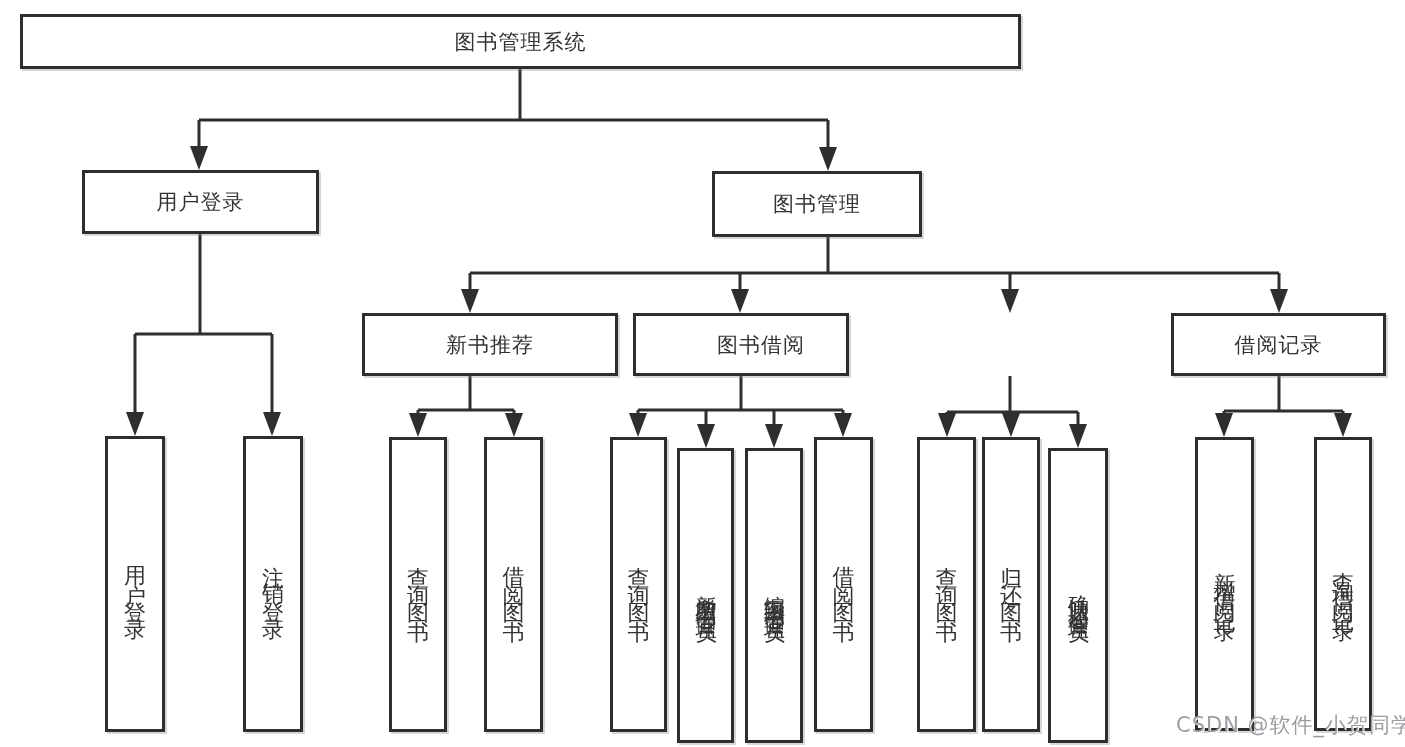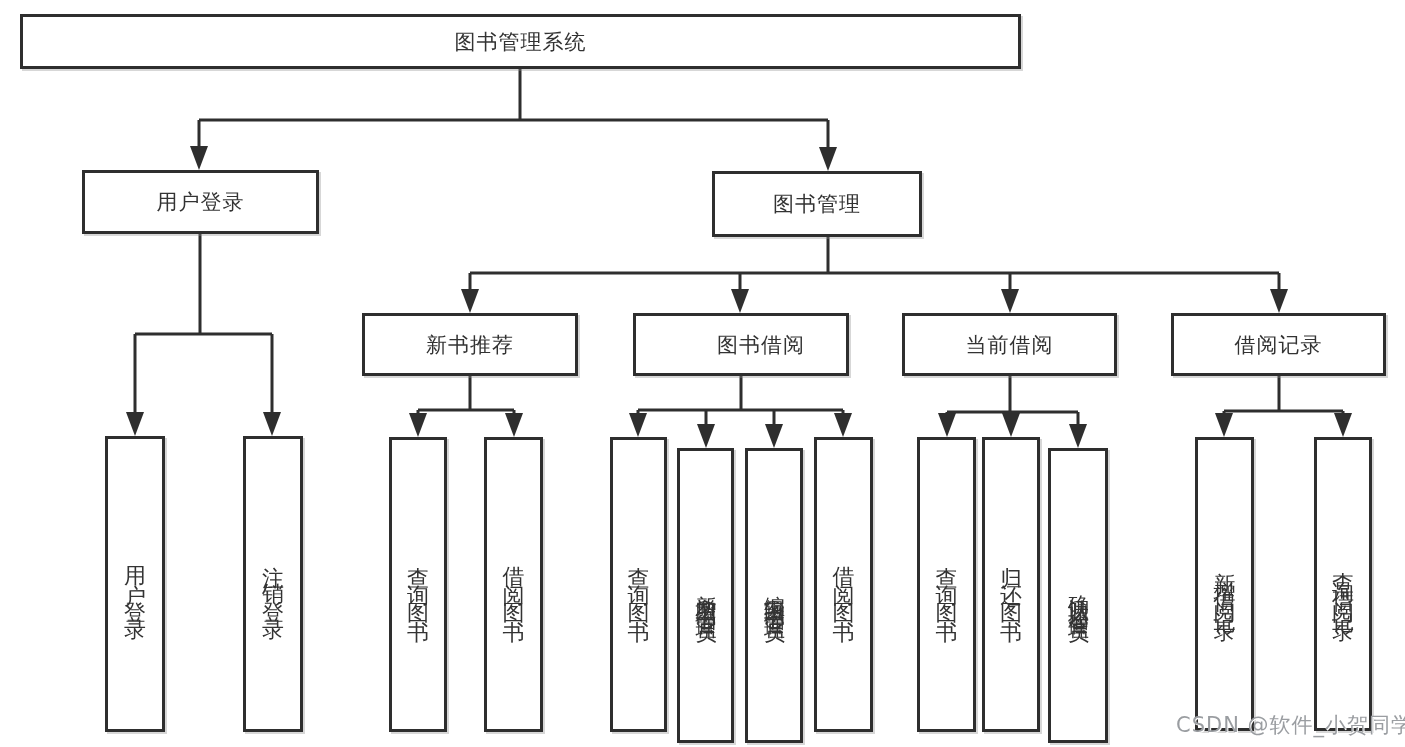--- a/index.html
+++ b/index.html
@@ -44,21 +44,21 @@
     letter-spacing: 1px;
     white-space: nowrap;
     text-shadow: 1px 1px 0 #ffffff;
   }
   
   .n-root          { left: 20px;  top: 14px;  width: 1001px; height: 55px; }
   .n-login-group   { left: 82px;  top: 170px; width: 237px;  height: 64px; }
   .n-book-mgmt     { left: 712px; top: 171px; width: 210px;  height: 66px; }
   .n-user-login    { left: 105px; top: 436px; width: 60px;   height: 296px; }
   .n-logout        { left: 243px; top: 436px; width: 60px;   height: 296px; }
-  .n-new-rec       { left: 362px; top: 313px; width: 216px;  height: 63px; }
+  .n-new-rec       { left: 362px; top: 313px; width: 256px;  height: 63px; }
   .n-book-borrow   { left: 633px; top: 313px; width: 216px;  height: 63px; padding-left: 40px; }
   .n-cur-borrow    { left: 902px; top: 313px; width: 215px;  height: 63px; }
   .n-borrow-rec    { left: 1171px;top: 313px; width: 215px;  height: 63px; }
   .n-nbr-query     { left: 389px; top: 437px; width: 58px;   height: 295px; }
   .n-nbr-borrow    { left: 484px; top: 437px; width: 59px;   height: 295px; }
   .n-bb-query      { left: 610px; top: 437px; width: 57px;   height: 295px; }
   .n-bb-add        { left: 677px; top: 448px; width: 57px;   height: 295px; }
   .n-bb-edit       { left: 745px; top: 448px; width: 58px;   height: 295px; }
   .n-bb-borrow     { left: 814px; top: 437px; width: 59px;   height: 295px; }
   .n-cb-query      { left: 917px; top: 437px; width: 59px;   height: 295px; }
@@ -110,21 +110,20 @@
   <div class="node hbox root-box n-root">图书管理系统</div>
 
   <div class="node hbox n-login-group">用户登录</div>
   <div class="node hbox n-book-mgmt">图书管理</div>
 
   <div class="node vbox ls-wide n-user-login">用户登录</div>
   <div class="node vbox ls-wide n-logout">注销登录</div>
 
   <div class="node hbox n-new-rec">新书推荐</div>
   <div class="node hbox n-book-borrow">图书借阅</div>
-  <div class="node hbox n-cur-borrow">当前借阅</div>
   <div class="node hbox n-borrow-rec">借阅记录</div>
 
   <div class="node vbox ls-wide n-nbr-query">查询图书</div>
   <div class="node vbox ls-wide n-nbr-borrow">借阅图书</div>
 
   <div class="node vbox ls-wide n-bb-query">查询图书</div>
   <div class="node vbox ls-tight n-bb-add">新增图书（管理员）</div>
   <div class="node vbox ls-tight n-bb-edit">编辑图书（管理员）</div>
   <div class="node vbox ls-wide n-bb-borrow">借阅图书</div>
 

